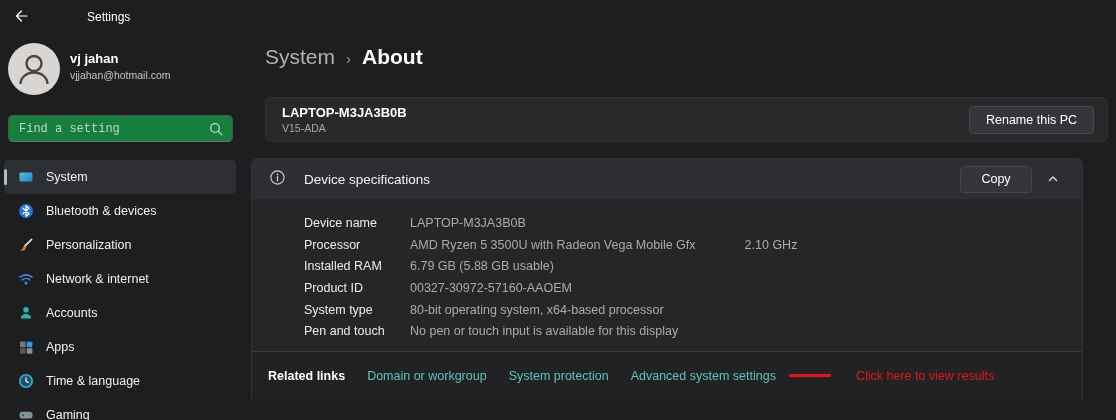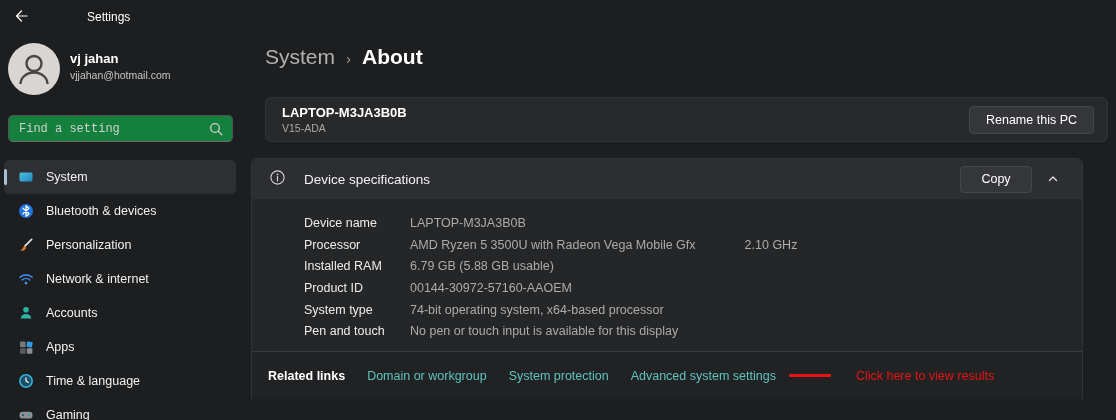--- a/index.html
+++ b/index.html
@@ -265,25 +265,25 @@
           <span class="spec-label">Processor</span>
           <span class="spec-value">AMD Ryzen 5 3500U with Radeon Vega Mobile Gfx</span>
           <span class="spec-value2">2.10 GHz</span>
         </div>
         <div class="spec-row">
           <span class="spec-label">Installed RAM</span>
           <span class="spec-value">6.79 GB (5.88 GB usable)</span>
         </div>
         <div class="spec-row">
           <span class="spec-label">Product ID</span>
-          <span class="spec-value">00144-30972-57160-AAOEM</span>
+          <span class="spec-value">00327-30972-57160-AAOEM</span>
         </div>
         <div class="spec-row">
           <span class="spec-label">System type</span>
-          <span class="spec-value">74-bit operating system, x64-based processor</span>
+          <span class="spec-value">80-bit operating system, x64-based processor</span>
         </div>
         <div class="spec-row">
           <span class="spec-label">Pen and touch</span>
           <span class="spec-value">No pen or touch input is available for this display</span>
         </div>
       </div>
 
       <div class="spec-footer">
         <span class="related-title">Related links</span>
         <a class="rel-link">Domain or workgroup</a>

